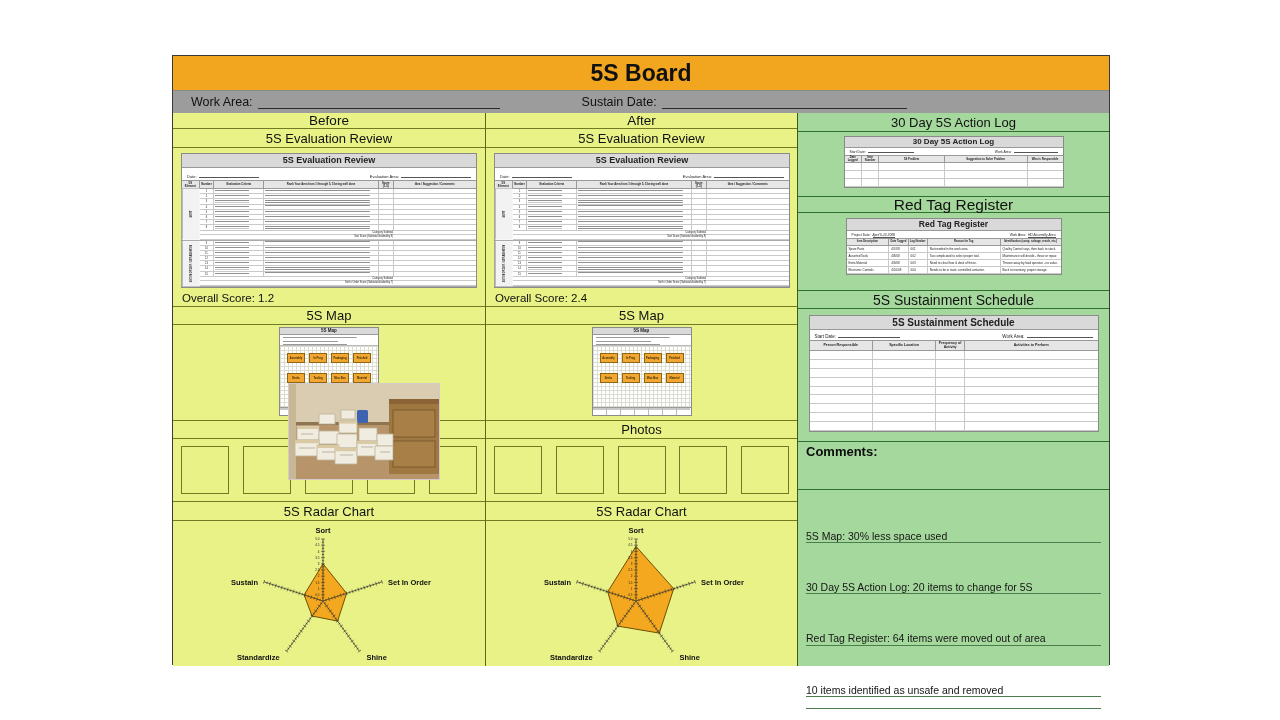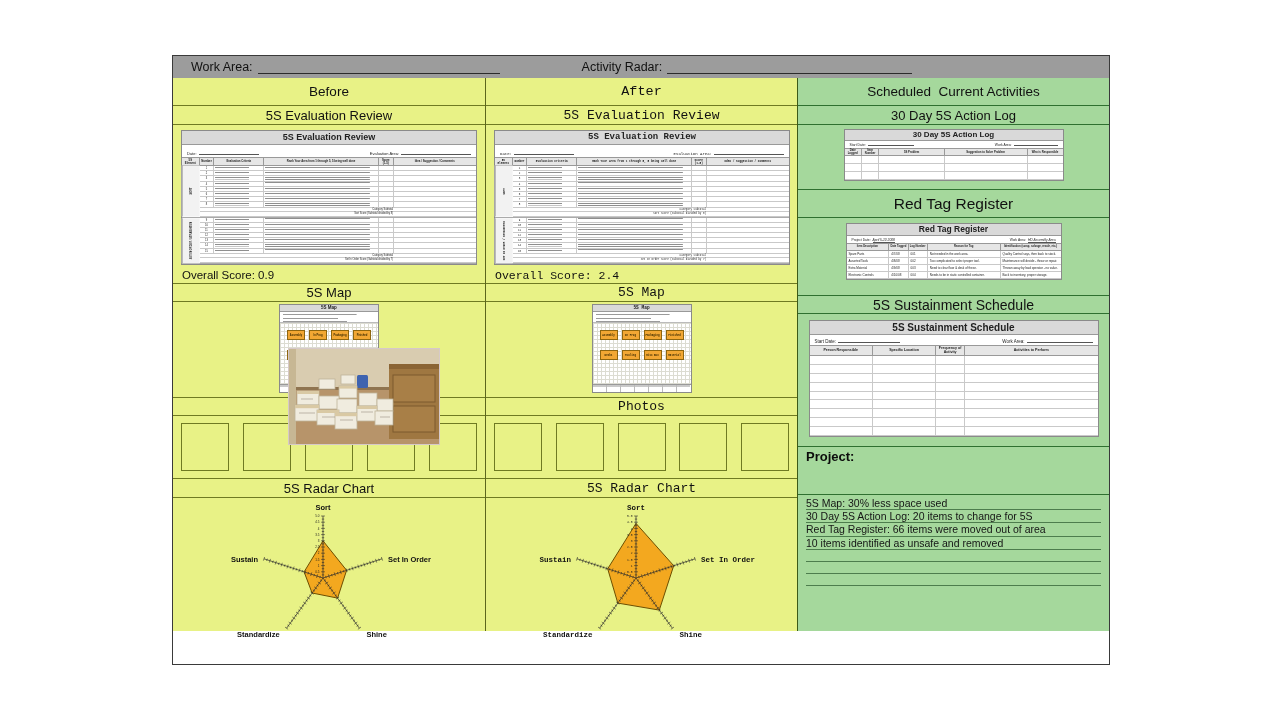--- a/index.html
+++ b/index.html
@@ -8,28 +8,28 @@
   .board{position:absolute;left:172px;top:55px;width:938px;height:610px;border:1px solid #3a3a3a;box-sizing:border-box;background:#fff;}
   .title-bar{height:35px;background:#F2A51E;display:flex;align-items:center;justify-content:center;border-bottom:1px solid #8a8a8a;box-sizing:border-box;}
   .title-bar span{font-size:23px;font-weight:bold;color:#111;}
   .meta-bar{height:22px;background:#9C9C9C;display:flex;align-items:center;box-sizing:border-box;padding-left:18px;font-size:12.5px;color:#111;}
   .meta-line{display:inline-block;border-bottom:1.3px solid #2b2b2b;height:12px;margin-left:5px;}
   .cols{position:relative;height:553px;display:flex;}
   .col{position:relative;box-sizing:border-box;height:553px;}
   .col.yellow{background:#E8F286;}
   .col.green{background:#A5D89C;}
   #col-before{width:314px;border-right:1px solid #5c661c;}
-  #col-after{width:312px;border-right:1px solid #3c5a18;font-family:Liberation Mono, monospace;}
+  #col-after{width:312px;border-right:1px solid #3c5a18;}
   #col-right{width:312px;}
   .sec{box-sizing:border-box;position:relative;}
   .yellow .sec{border-bottom:1px solid #6f7a22;}
   .green .sec{border-bottom:1px solid #2f7030;}
   .sec.last{border-bottom:none;}
   .hdr{display:flex;align-items:center;justify-content:center;color:#111;}
-  .h20{height:28px;font-size:13.5px;}
+  .h20{height:16px;font-size:13.5px;}
   .h19{height:19px;font-size:13px;}
   .h18{height:18px;font-size:13px;}
   .big{font-size:15.5px;}
   .mid{font-size:14px;}
   .pre{white-space:pre;}
   .eval-sec{height:154px;}
   .map-sec{height:94px;}
   .photos-row{height:63px;display:flex;justify-content:space-between;padding:7px 8px 0;}
   .radar-sec{height:148px;}
   .photo-box{width:48px;height:48px;border:1px solid #6f7a22;box-sizing:border-box;}
@@ -90,35 +90,38 @@
   .rt-row{height:7px;font-size:3px;line-height:6.5px;}
   .rt-row .mc{text-align:left;padding-left:2px;}
   .sus-form{width:290px;margin:6px auto 0;}
   .sus-form .mf-title{font-size:10px;height:14px;line-height:13.5px;}
   .sus-form .mf-meta{font-size:4.5px;height:10px;}
   .sus-head{height:11px;font-size:3.6px;line-height:3.9px;}
   .sus-row{height:8.9px;}
   .c-title{font-size:13px;font-weight:bold;color:#0c0c0c;line-height:15px;}
   .c-line{font-size:10.5px;color:#151515;line-height:13.5px;border-bottom:1px solid #4d7d4d;}
   .s-title{font-size:14px;font-weight:bold;color:#0c0c0c;line-height:18px;}
-  .s-item{font-size:10.5px;color:#151515;line-height:12.2px;border-bottom:1px solid #4d7d4d;}
+  .s-item{font-size:10.5px;color:#151515;line-height:12.2px;border-bottom:1px solid #4d7d4d;margin-top:38px;}
   .s-empty{height:11px;border-bottom:1px solid #4d7d4d;}
   .radar{display:block;margin:0 auto;width:312px;height:148px;}
 </style>
 </head>
 <body>
 
 <div id="stage">
   <div class="board">
 
+    <div class="title-bar">
+      <span>5S Board</span>
+    </div>
 
     <div class="meta-bar">
       <span>Work Area:</span>
       <span class="meta-line" style="width:242px"></span>
-      <span style="margin-left:82px">Activity Radar:</span>
+      <span style="margin-left:82px">Sustain Date:</span>
       <span class="meta-line" style="width:245px"></span>
     </div>
 
     <div class="cols">
 
       <div class="col yellow" id="col-before">
         <div class="sec hdr h20">Before</div>
         <div class="sec hdr h19">5S Evaluation Review</div>
         <div class="sec eval-sec">
           <div class="mini-form eval-form">
@@ -250,21 +253,21 @@
                       <div class="mc smear" style="width: 41.5%;"></div>
                       <div class="mc" style="width: 5.3%;"></div>
                       <div class="mc" style="width: 29.8%;"></div>
                     </div>
                     <div class="eval-sub">Category Subtotal</div>
                     <div class="eval-sub">Set In Order Score (Subtotal divided by 7)</div>
                   </div>
                 </div>
               </div>
           </div>
-          <div class="overall-score">Overall Score: 0.9</div>
+          <div class="overall-score">Overall Score: 1.2</div>
         </div>
         <div class="sec hdr h18">5S Map</div>
         <div class="sec map-sec">
           <div class="mini-form map-form">
             <div class="mf-title">5S Map</div>
             <div class="map-meta">
                 <div class="mline"></div>
                 <div class="mline" style="background-size:60% 100%"></div>
                 <div class="mline" style="background-size:70% 100%"></div>
               </div>
@@ -774,21 +777,20 @@
               <text x="150.0" y="12.0" text-anchor="middle" font-size="7.5" font-weight="bold" fill="#111">Sort</text>
               <text x="215.0" y="63.8" text-anchor="start" font-size="7.5" font-weight="bold" fill="#111">Set In Order</text>
               <text x="193.4" y="139.2" text-anchor="start" font-size="7.5" font-weight="bold" fill="#111">Shine</text>
               <text x="106.6" y="139.2" text-anchor="end" font-size="7.5" font-weight="bold" fill="#111">Standardize</text>
               <text x="85.0" y="63.8" text-anchor="end" font-size="7.5" font-weight="bold" fill="#111">Sustain</text>
             </svg>
         </div>
       </div>
 
       <div class="col green" id="col-right">
-        <div class="sec hdr h20 pre">Scheduled  Current Activities</div>
         <div class="sec hdr h19">30 Day 5S Action Log</div>
         <div class="sec log-sec">
           <div class="mini-form log-form">
             <div class="mf-title">30 Day 5S Action Log</div>
             <div class="mf-meta">
               <span><span>Start Date:</span><span class="mf-line" style="width:46px"></span></span>
               <span><span>Work Area:</span><span class="mf-line" style="width:44px"></span></span>
             </div>
             <div class="mini-head log-head">
                 <div class="mc" style="width: 8%;">Date Logged</div>
@@ -935,29 +937,29 @@
                 <div class="mrow sus-row">
                   <div class="mc" style="width: 22%;"></div>
                   <div class="mc" style="width: 22%;"></div>
                   <div class="mc" style="width: 10%;"></div>
                   <div class="mc" style="width: 46%;"></div>
                 </div>
               </div>
           </div>
         </div>
         <div class="sec comments-sec">
-          <div class="c-title">Project:</div>
+          <div class="c-title">Comments:</div>
           <div class="c-lines">
             </div>
         </div>
         <div class="sec summary-sec last">
           <div class="s-items">
               <div class="s-item">5S Map: 30% less space used</div>
               <div class="s-item">30 Day 5S Action Log: 20 items to change for 5S</div>
-              <div class="s-item">Red Tag Register: 66 items were moved out of area</div>
+              <div class="s-item">Red Tag Register: 64 items were moved out of area</div>
               <div class="s-item">10 items identified as unsafe and removed</div>
               <div class="s-empty"></div>
               <div class="s-empty"></div>
               <div class="s-empty"></div>
             </div>
         </div>
       </div>
 
     </div>
   </div>

